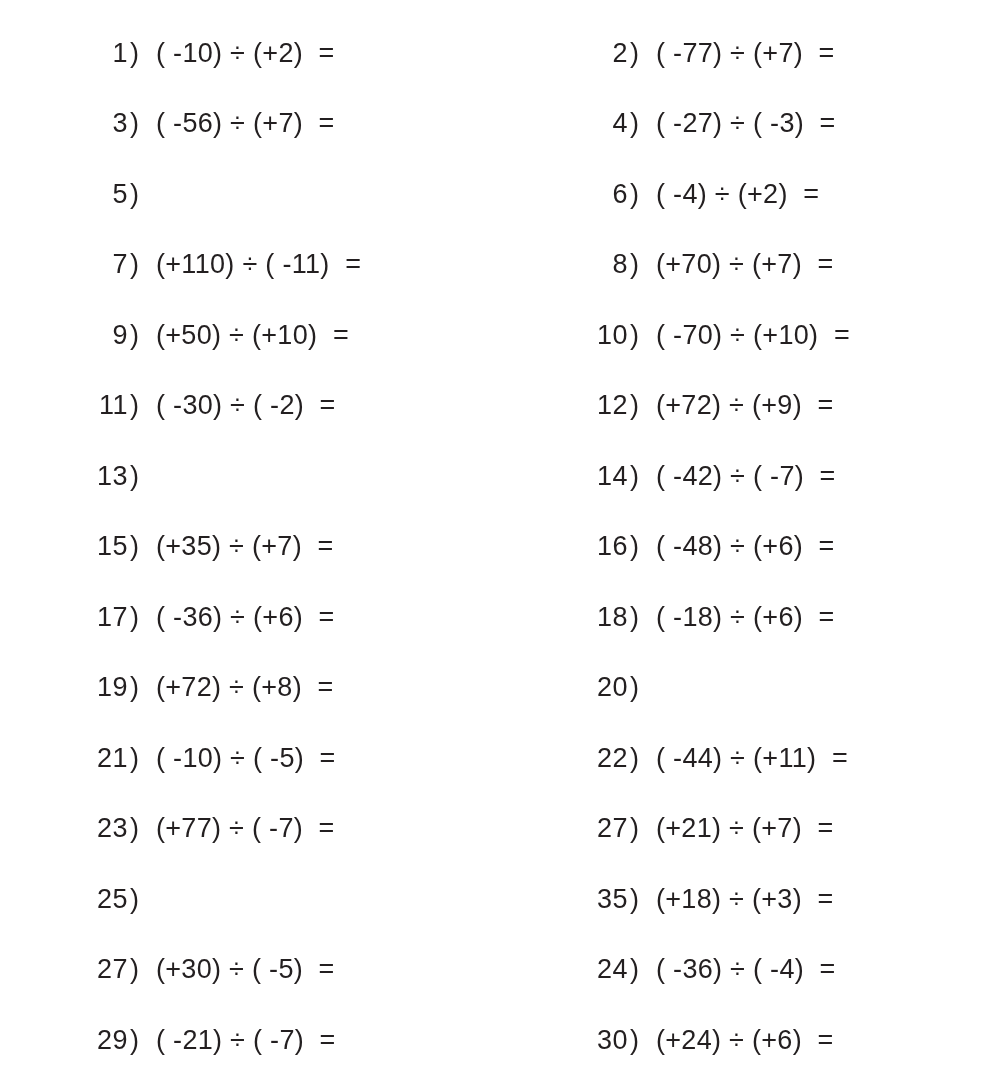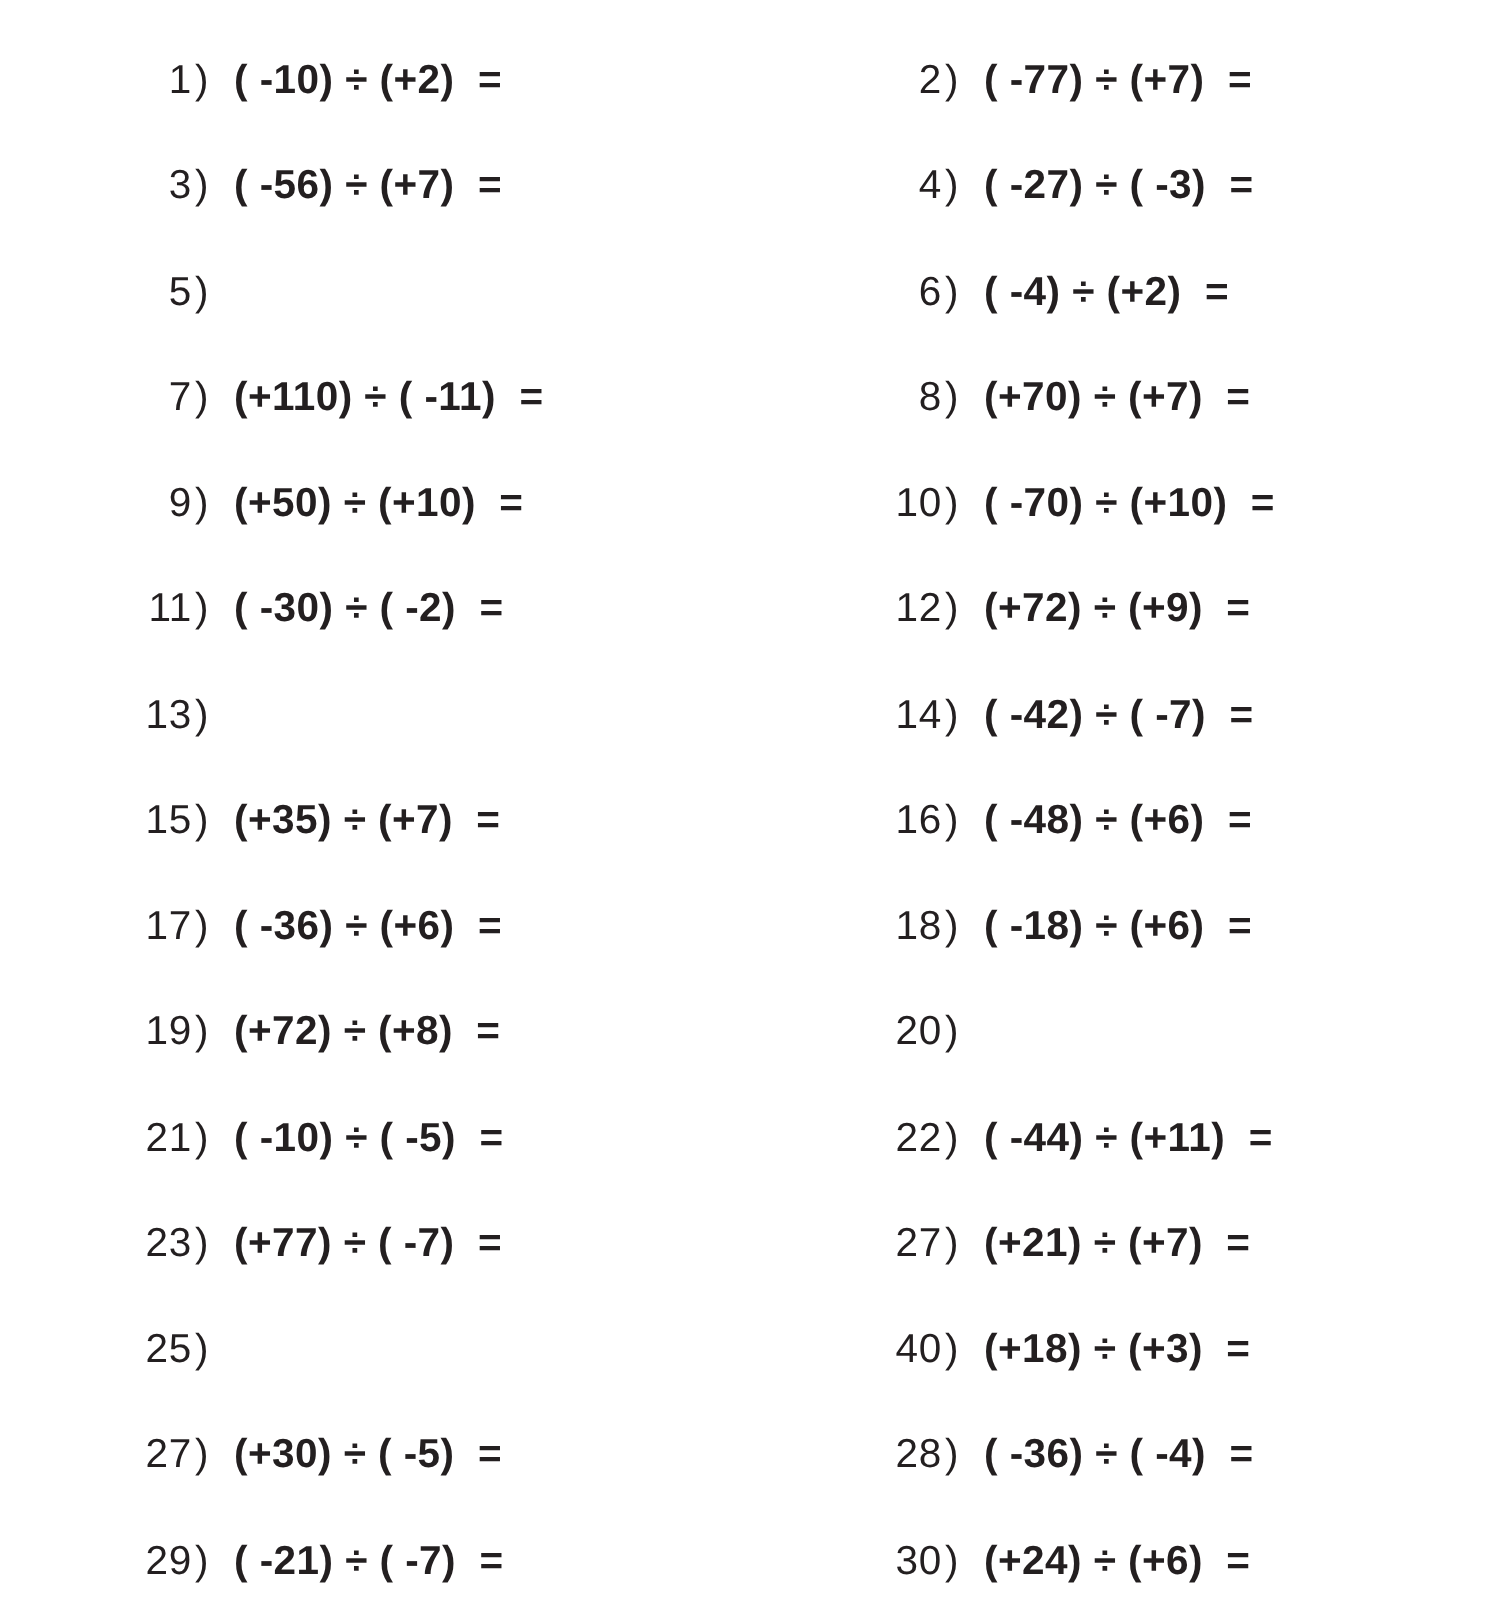--- a/index.html
+++ b/index.html
@@ -58,21 +58,20 @@
   .paren {
     display: inline-block;
     width: 16px;
     text-align: left;
     padding-left: 2px;
   }
   .expr {
     display: inline-block;
     padding-left: 10px;
     letter-spacing: 0.3px;
-    font-weight: bold;
   }
 </style>
 </head>
 <body>
 
 <div class="sheet">
   <div class="rows">
 
     <div class="row">
       <div class="cell left">
@@ -226,34 +225,34 @@
         <span class="expr">(+21) ÷ (+7)  =</span>
       </div>
     </div>
 
     <div class="row">
       <div class="cell left">
         <span class="num">25</span>
         <span class="paren">)</span>
       </div>
       <div class="cell right">
-        <span class="num">40</span>
+        <span class="num">35</span>
         <span class="paren">)</span>
         <span class="expr">(+18) ÷ (+3)  =</span>
       </div>
     </div>
 
     <div class="row">
       <div class="cell left">
         <span class="num">27</span>
         <span class="paren">)</span>
         <span class="expr">(+30) ÷ ( -5)  =</span>
       </div>
       <div class="cell right">
-        <span class="num">28</span>
+        <span class="num">24</span>
         <span class="paren">)</span>
         <span class="expr">( -36) ÷ ( -4)  =</span>
       </div>
     </div>
 
     <div class="row">
       <div class="cell left">
         <span class="num">29</span>
         <span class="paren">)</span>
         <span class="expr">( -21) ÷ ( -7)  =</span>

